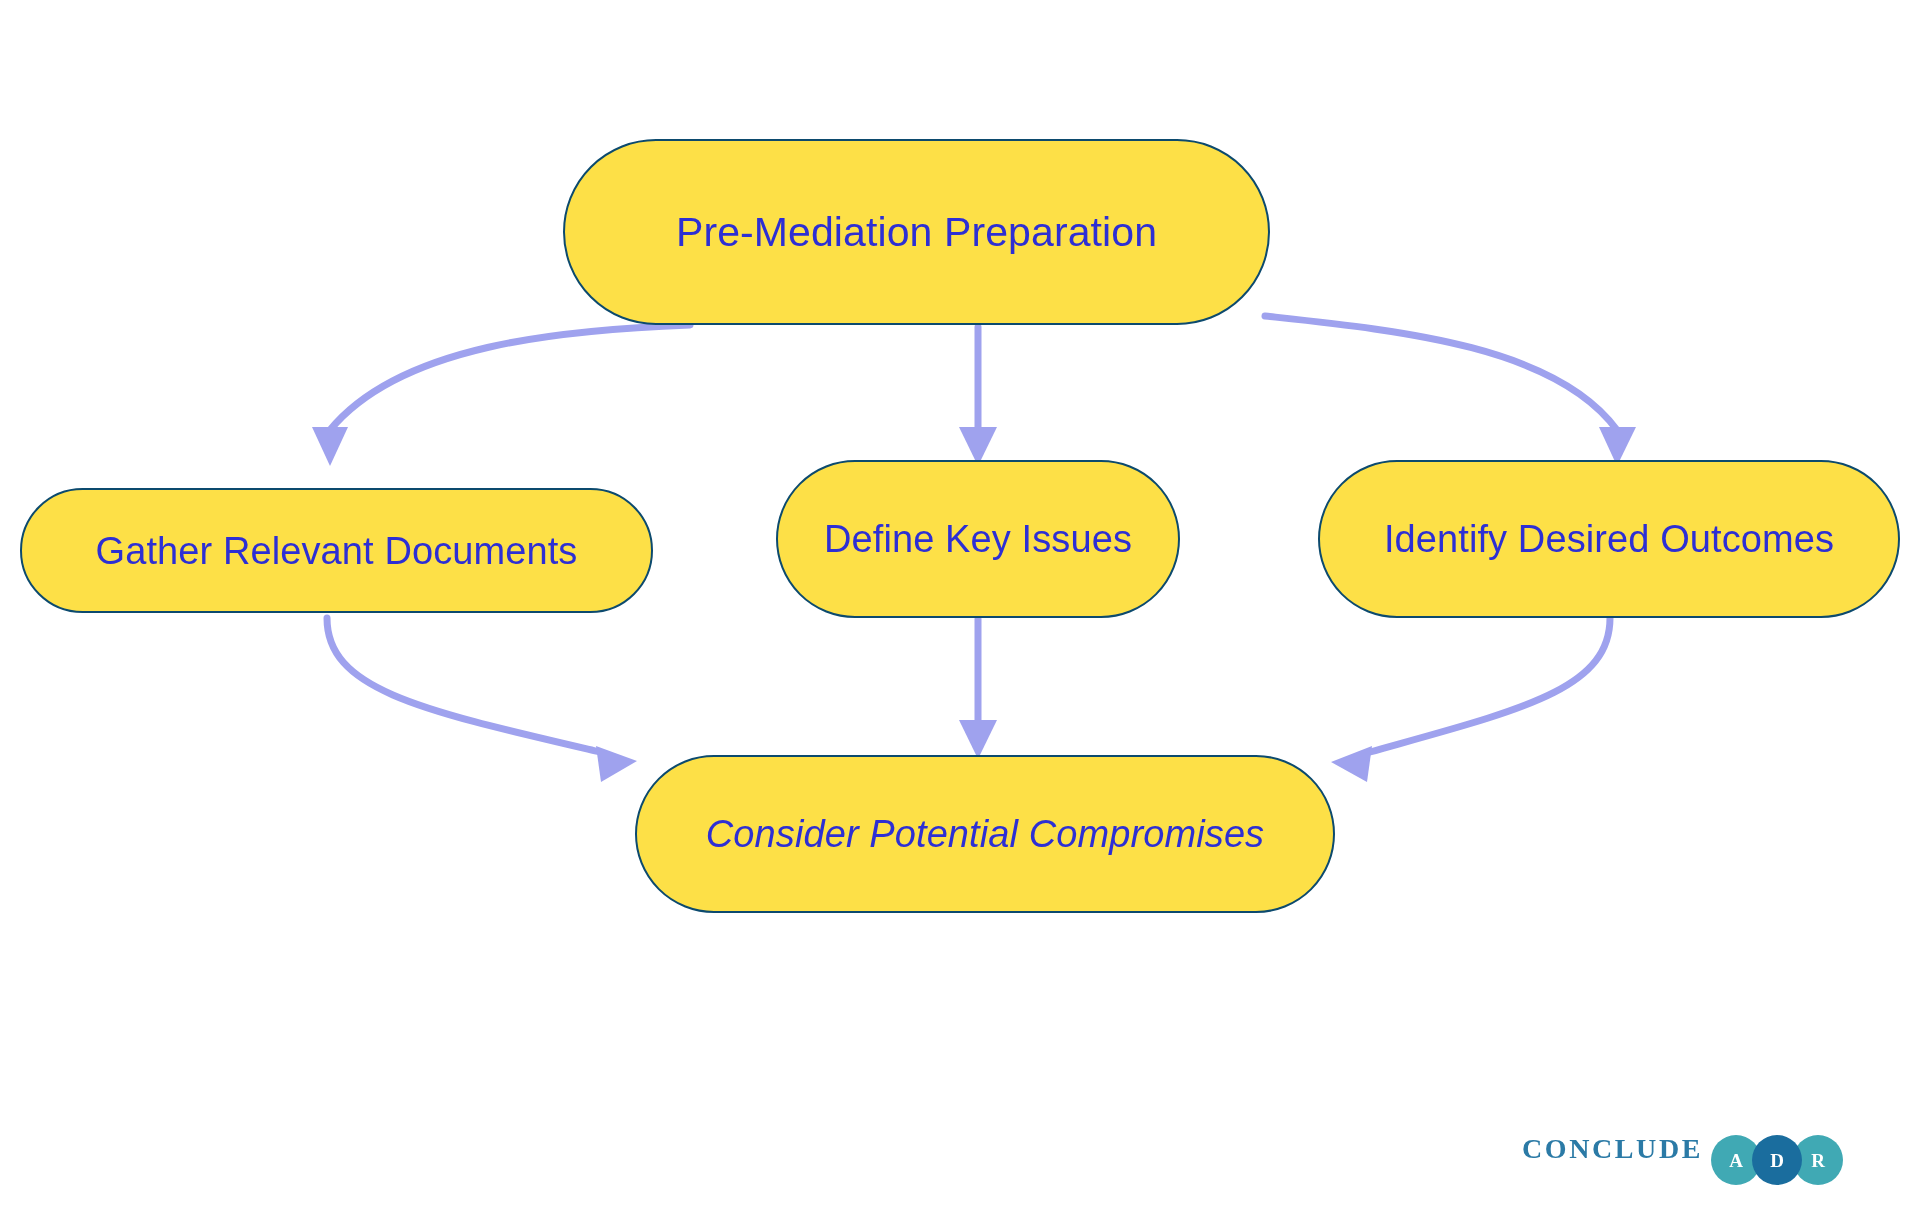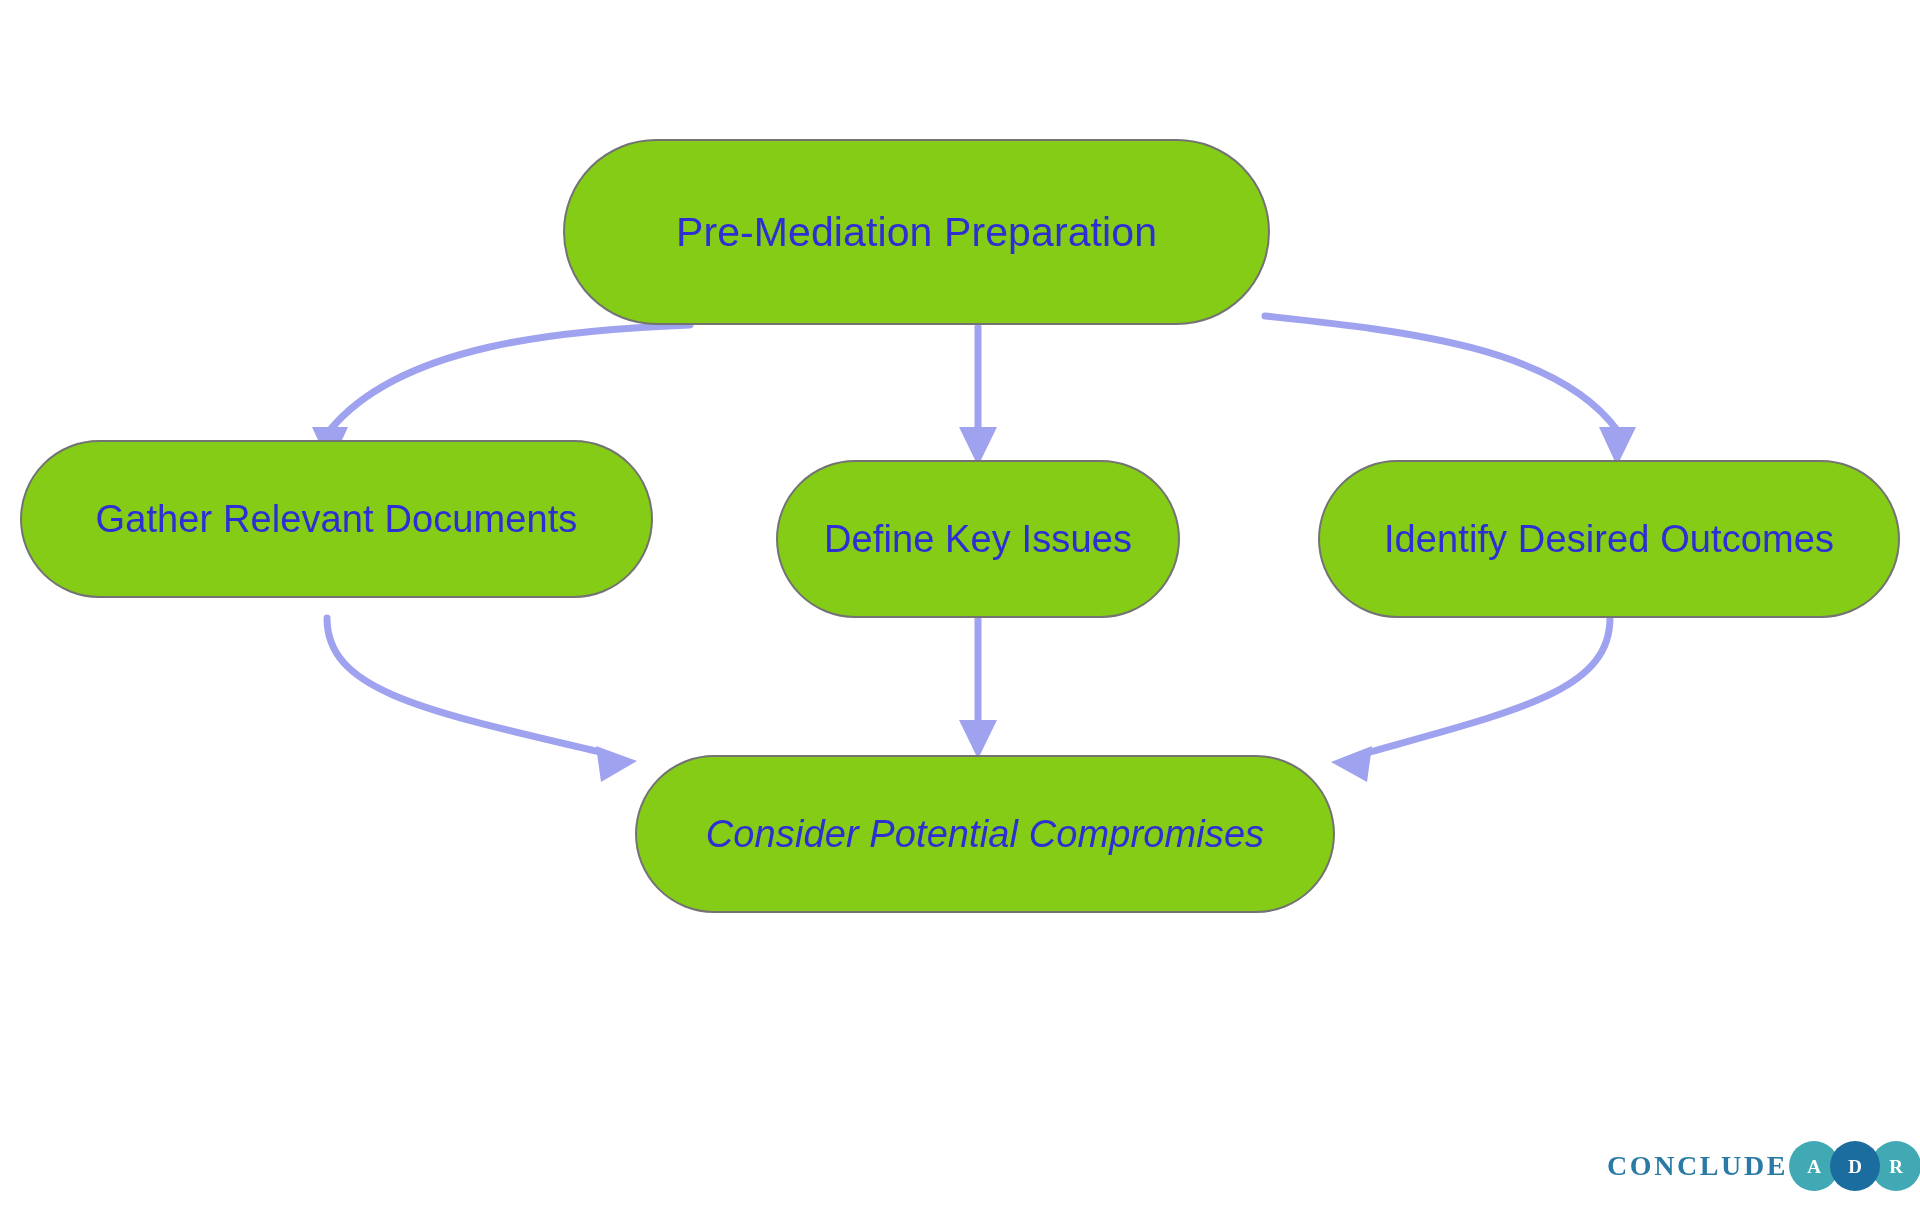--- a/index.html
+++ b/index.html
@@ -31,52 +31,51 @@
     height: 1215px;
     pointer-events: none;
   }
 
   .node {
     position: absolute;
     box-sizing: border-box;
     display: flex;
     align-items: center;
     justify-content: center;
-    background: #84cc16;
-    border: 2px solid #737373;
+    background: #fde047;
+    border: 2px solid #0c4a6e;
     border-radius: 9999px;
     color: #2d2fd4;
     font-family: "Liberation Sans", sans-serif;
     font-weight: 400;
     letter-spacing: 0.1px;
     white-space: nowrap;
     user-select: none;
   }
 
   .node-label {
     display: block;
     line-height: 1;
   }
 
   
   #node-root      { left: 563px;  top: 139px; width: 707px; height: 186px; font-size: 41px; }
-  #node-gather    { left: 20px;   top: 440px; width: 633px; height: 158px; font-size: 38px; }
+  #node-gather    { left: 20px;   top: 488px; width: 633px; height: 125px; font-size: 38px; }
   #node-issues    { left: 776px;  top: 460px; width: 404px; height: 158px; font-size: 38px; }
   #node-outcomes  { left: 1318px; top: 460px; width: 582px; height: 158px; font-size: 38px; }
   #node-compromise{ left: 635px;  top: 755px; width: 700px; height: 158px; font-size: 38px; font-style: italic; }
 
   
   #brand {
     position: absolute;
-    left: 1607px;
+    left: 1522px;
     top: 1135px;
     height: 62px;
     display: flex;
-    align-items: center;
-    gap: 1px;
+    gap: 8px;
   }
   #brand-wordmark {
     font-family: "Liberation Serif", serif;
     font-weight: 700;
     font-size: 28px;
     letter-spacing: 2.6px;
     color: #2b7aa6;
     line-height: 1;
   }
   .brand-circles {

